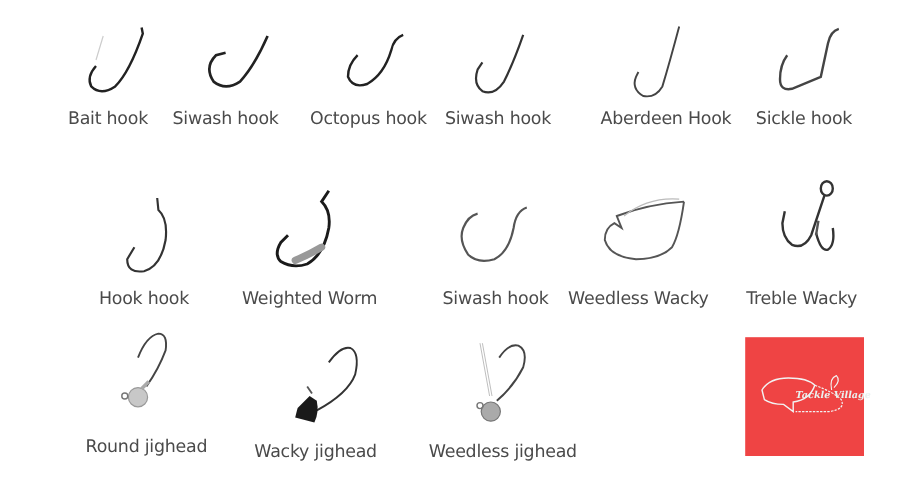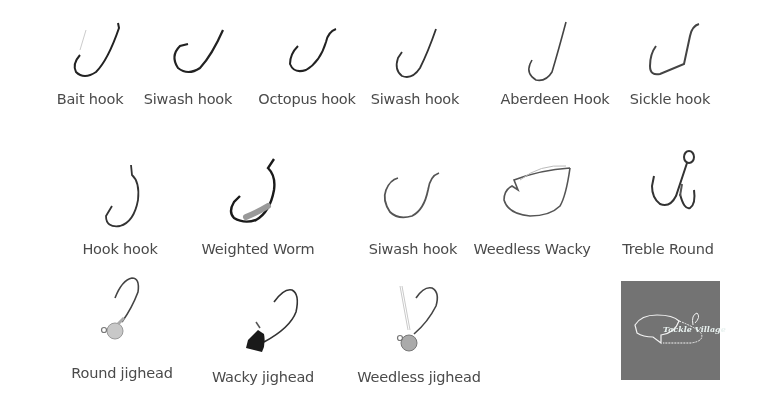--- a/index.html
+++ b/index.html
@@ -8,21 +8,21 @@
     font-family: "DejaVu Sans", sans-serif;
   }
   .item { position: absolute; }
   .item svg { position: absolute; overflow: visible; }
   .label {
     position: absolute; white-space: nowrap; color: #4a4a4a; font-size: 14.5px;
     transform: translateX(-50%); letter-spacing: -0.2px;
   }
   .logo {
     position: absolute; left: 621px; top: 281px; width: 99px; height: 99px;
-    background: #737373;
+    background: #ef4444;
   }
   .logo svg { position: absolute; left: 0; top: 0; }
   .logo-text {
     position: absolute; left: 42px; top: 43px; font-size: 8px; font-style: italic; font-weight: bold;
     color: #e9f2f0; font-family: "DejaVu Serif", serif; white-space: nowrap;
   }
 </style>
 </head>
 <body>
 
@@ -99,21 +99,21 @@
   <span class="label" style="left:532px;top:241px">Weedless Wacky</span>
 </div>
 
 <div class="item">
   <svg width="768" height="402" style="left:0;top:0">
     <ellipse cx="689" cy="157" rx="5" ry="6" fill="none" stroke="#333" stroke-width="2"></ellipse>
     <path d="M687,163 L676,196 Q670,208 660,204 Q652,198 652,186 L654,176" fill="none" stroke="#333" stroke-width="2"></path>
     <path d="M680,194 Q684,210 690,208 Q696,204 694,190" fill="none" stroke="#333" stroke-width="2"></path>
     <path d="M682,184 L680,196" fill="none" stroke="#555" stroke-width="2"></path>
   </svg>
-  <span class="label" style="left:668px;top:241px">Treble Round</span>
+  <span class="label" style="left:668px;top:241px">Treble Wacky</span>
 </div>
 
 <div class="item">
   <svg width="768" height="402" style="left:0;top:0">
     <path d="M115,298 Q122,280 132,278 Q140,278 138,292 Q132,308 122,322" fill="none" stroke="#444" stroke-width="1.6"></path>
     <circle cx="115" cy="331" r="8" fill="#c8c8c8" stroke="#999"></circle>
     <circle cx="104" cy="330" r="2.5" fill="none" stroke="#777" stroke-width="1.2"></circle>
     <path d="M118,324 L124,318" stroke="#aaa" stroke-width="3"></path>
   </svg>
   <span class="label" style="left:122px;top:365px">Round jighead</span>

